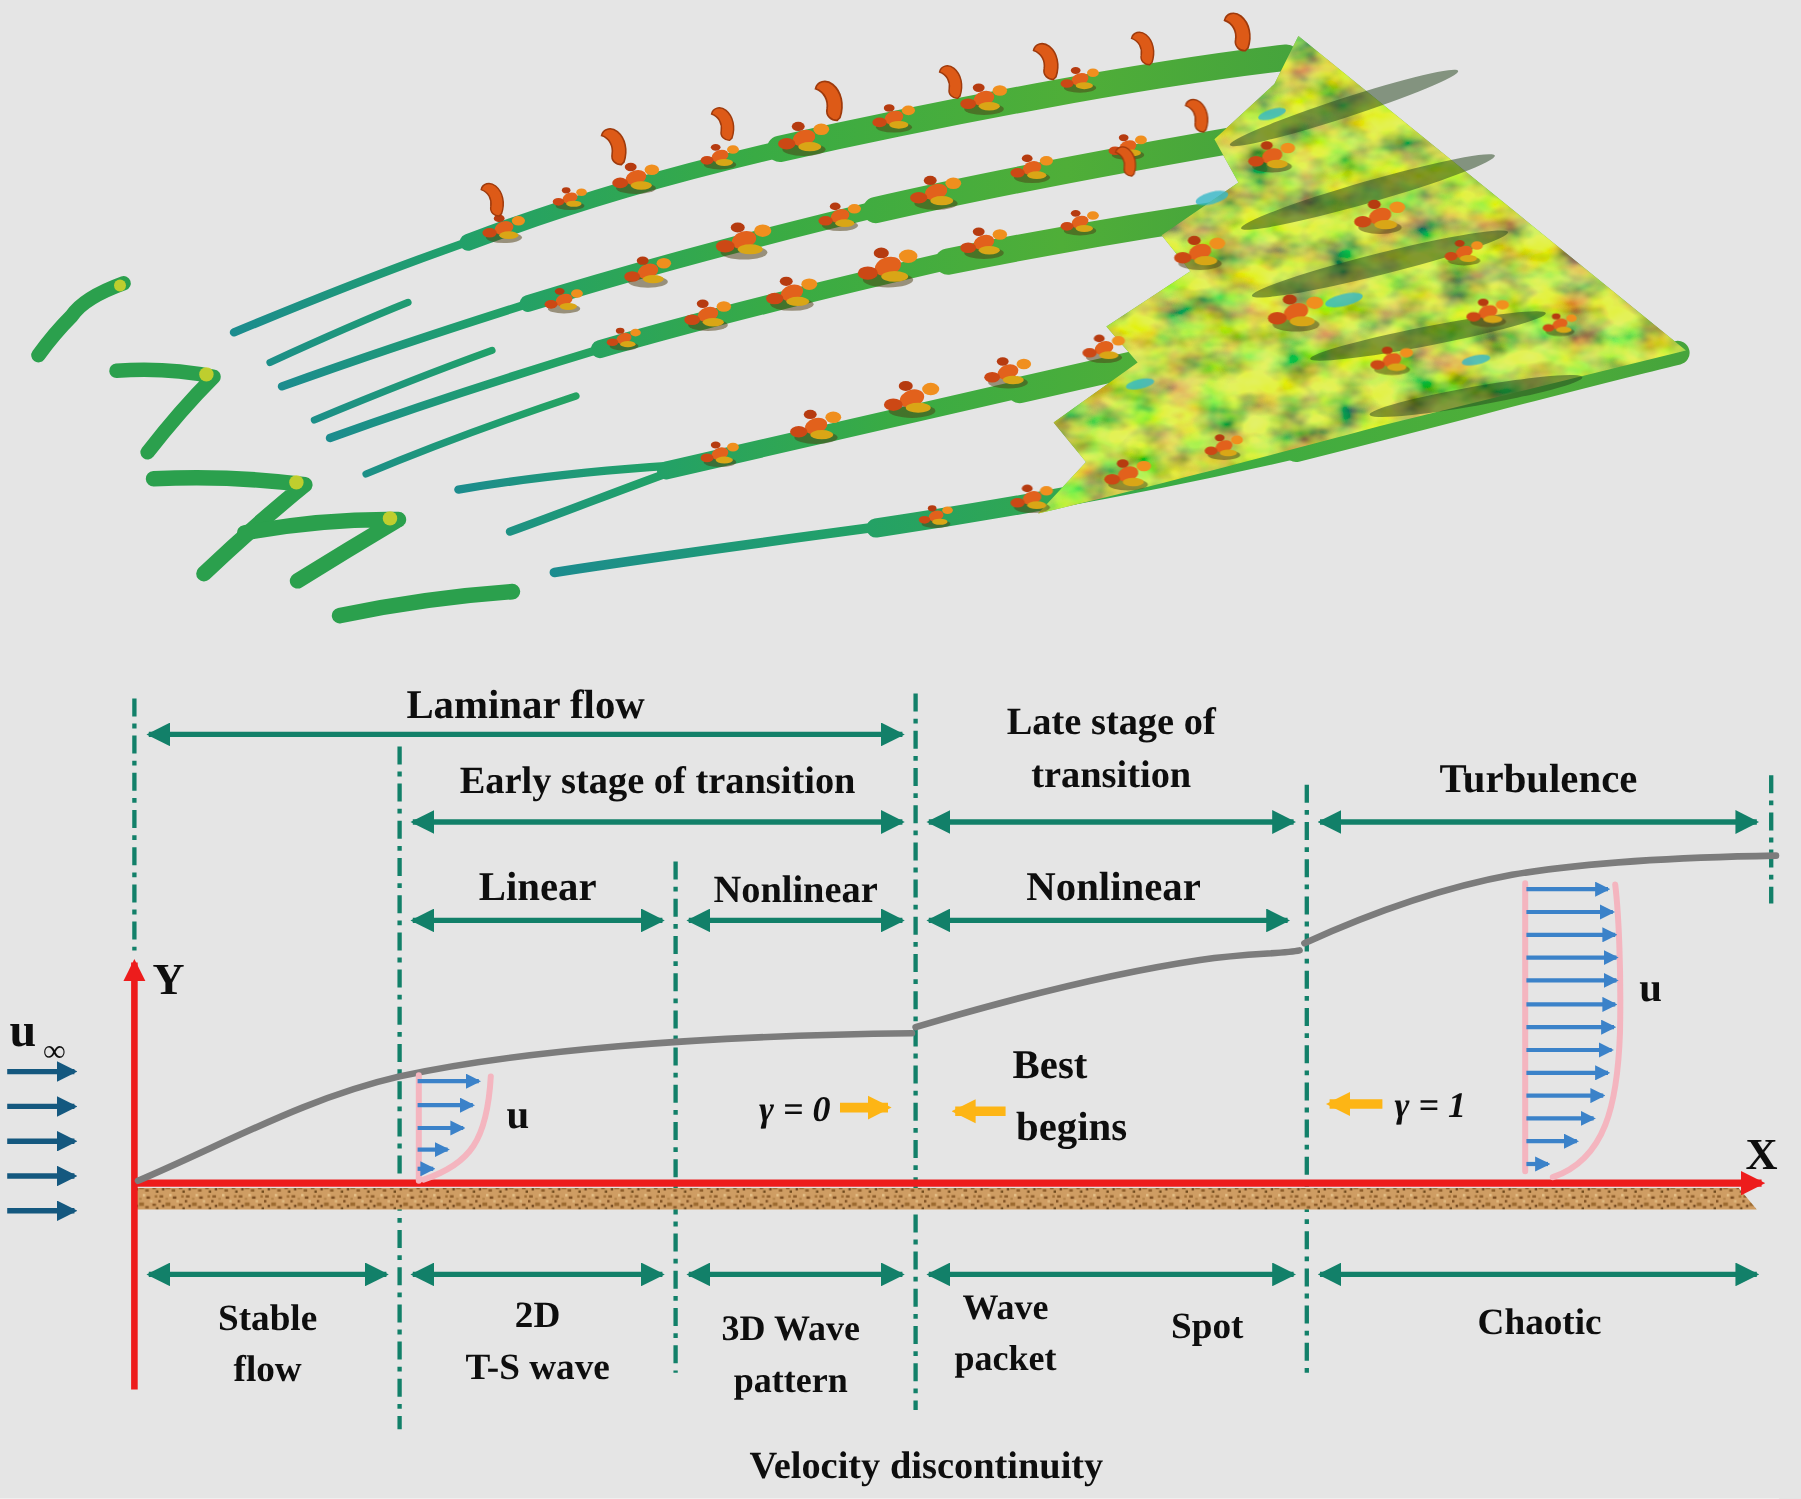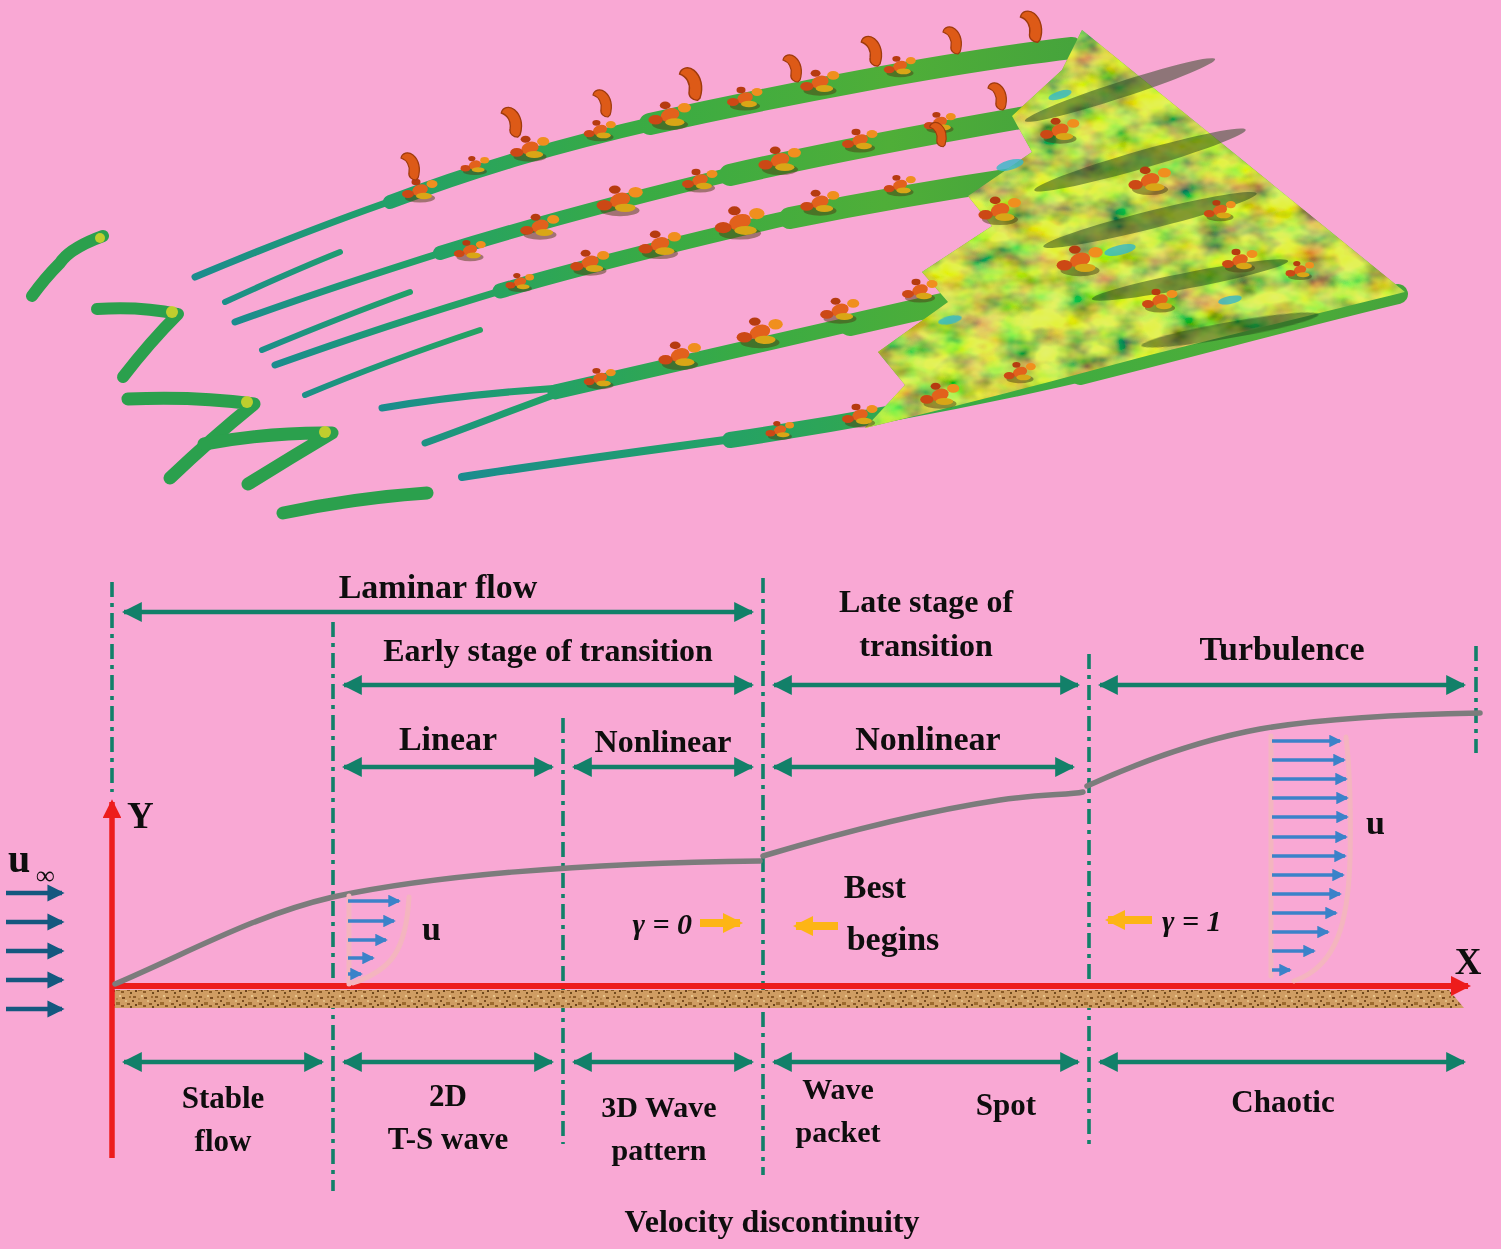--- a/index.html
+++ b/index.html
@@ -1,16 +1,16 @@
 <!DOCTYPE html>
 <html><head>
 <meta charset="utf-8">
 <style>
   html,body{margin:0;padding:0;background:#ffffff;}
-  .page{position:relative;width:1501px;height:1249px;background:#f9a8d4;overflow:hidden;}
+  .page{position:relative;width:1501px;height:1249px;background:#e5e5e5;overflow:hidden;}
   svg{display:block;}
   text{font-family:"Liberation Serif","DejaVu Serif",serif;fill:#0e0e0e;}
   .t40{font-size:40px;font-weight:700;}
   .t36{font-size:37px;font-weight:700;}
   .t34{font-size:34px;font-weight:700;}
   .t32{font-size:32px;font-weight:700;}
   .t31{font-size:31px;font-weight:700;}
   .t30{font-size:30px;font-weight:700;}
   .t26{font-size:26px;font-weight:700;}
   .tg{font-size:30px;font-weight:600;font-style:italic;}

